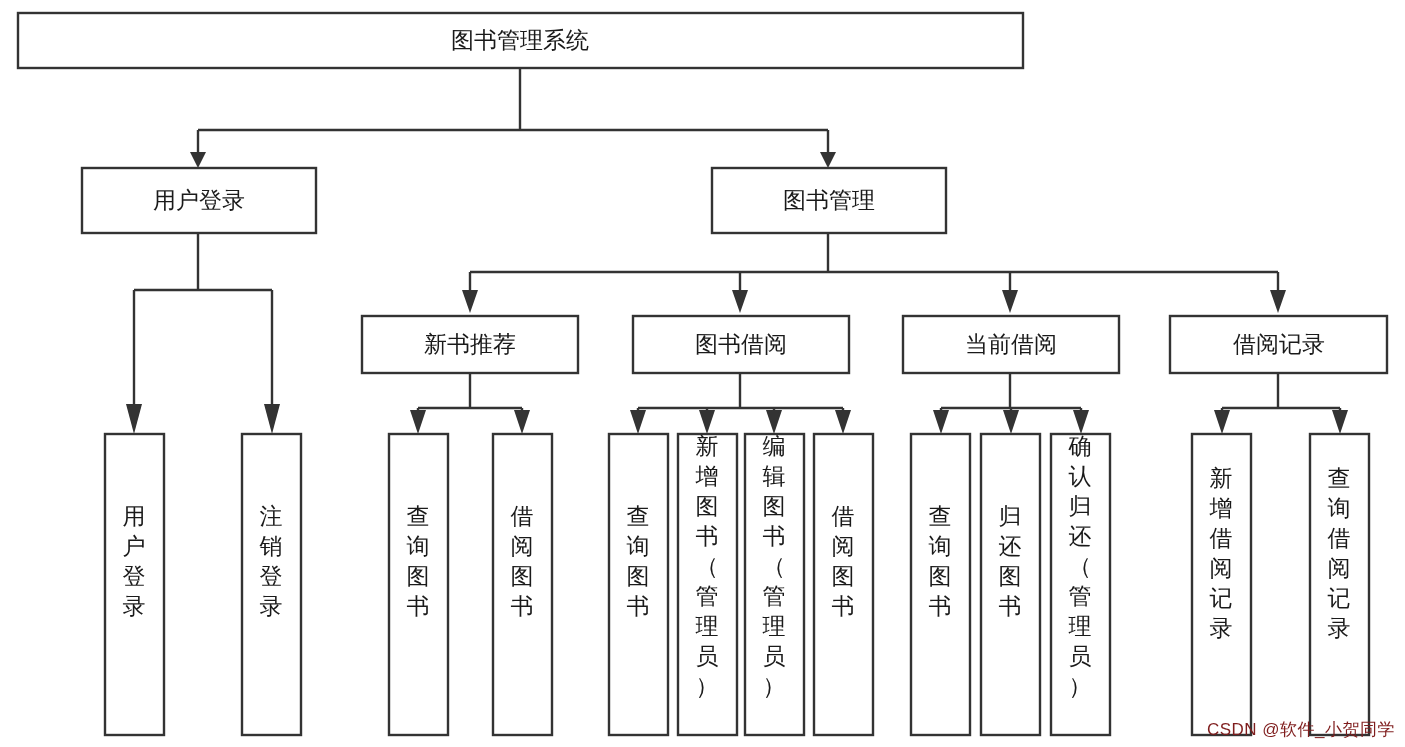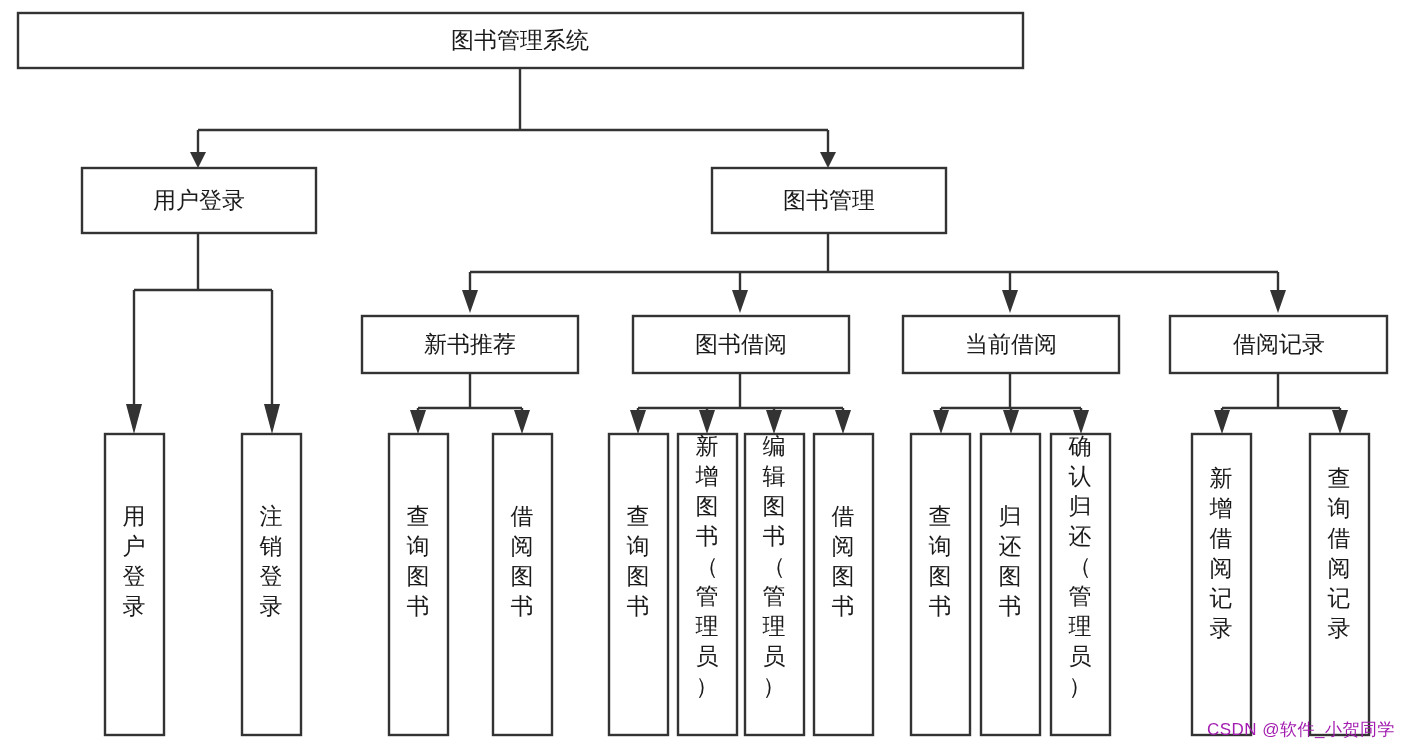--- a/index.html
+++ b/index.html
@@ -43,21 +43,21 @@
     fill: none;
   }
   .arrow-head {
     fill: #333333;
     stroke: none;
   }
   .watermark {
     position: absolute;
     right: 10px;
     bottom: 6px;
-    color: #a21caf;
+    color: #7f1d1d;
     font-size: 17px;
     font-family: "Liberation Sans", "DejaVu Sans", sans-serif;
     letter-spacing: 0.5px;
     white-space: nowrap;
     pointer-events: none;
   }
 </style>
 </head>
 <body>
 

